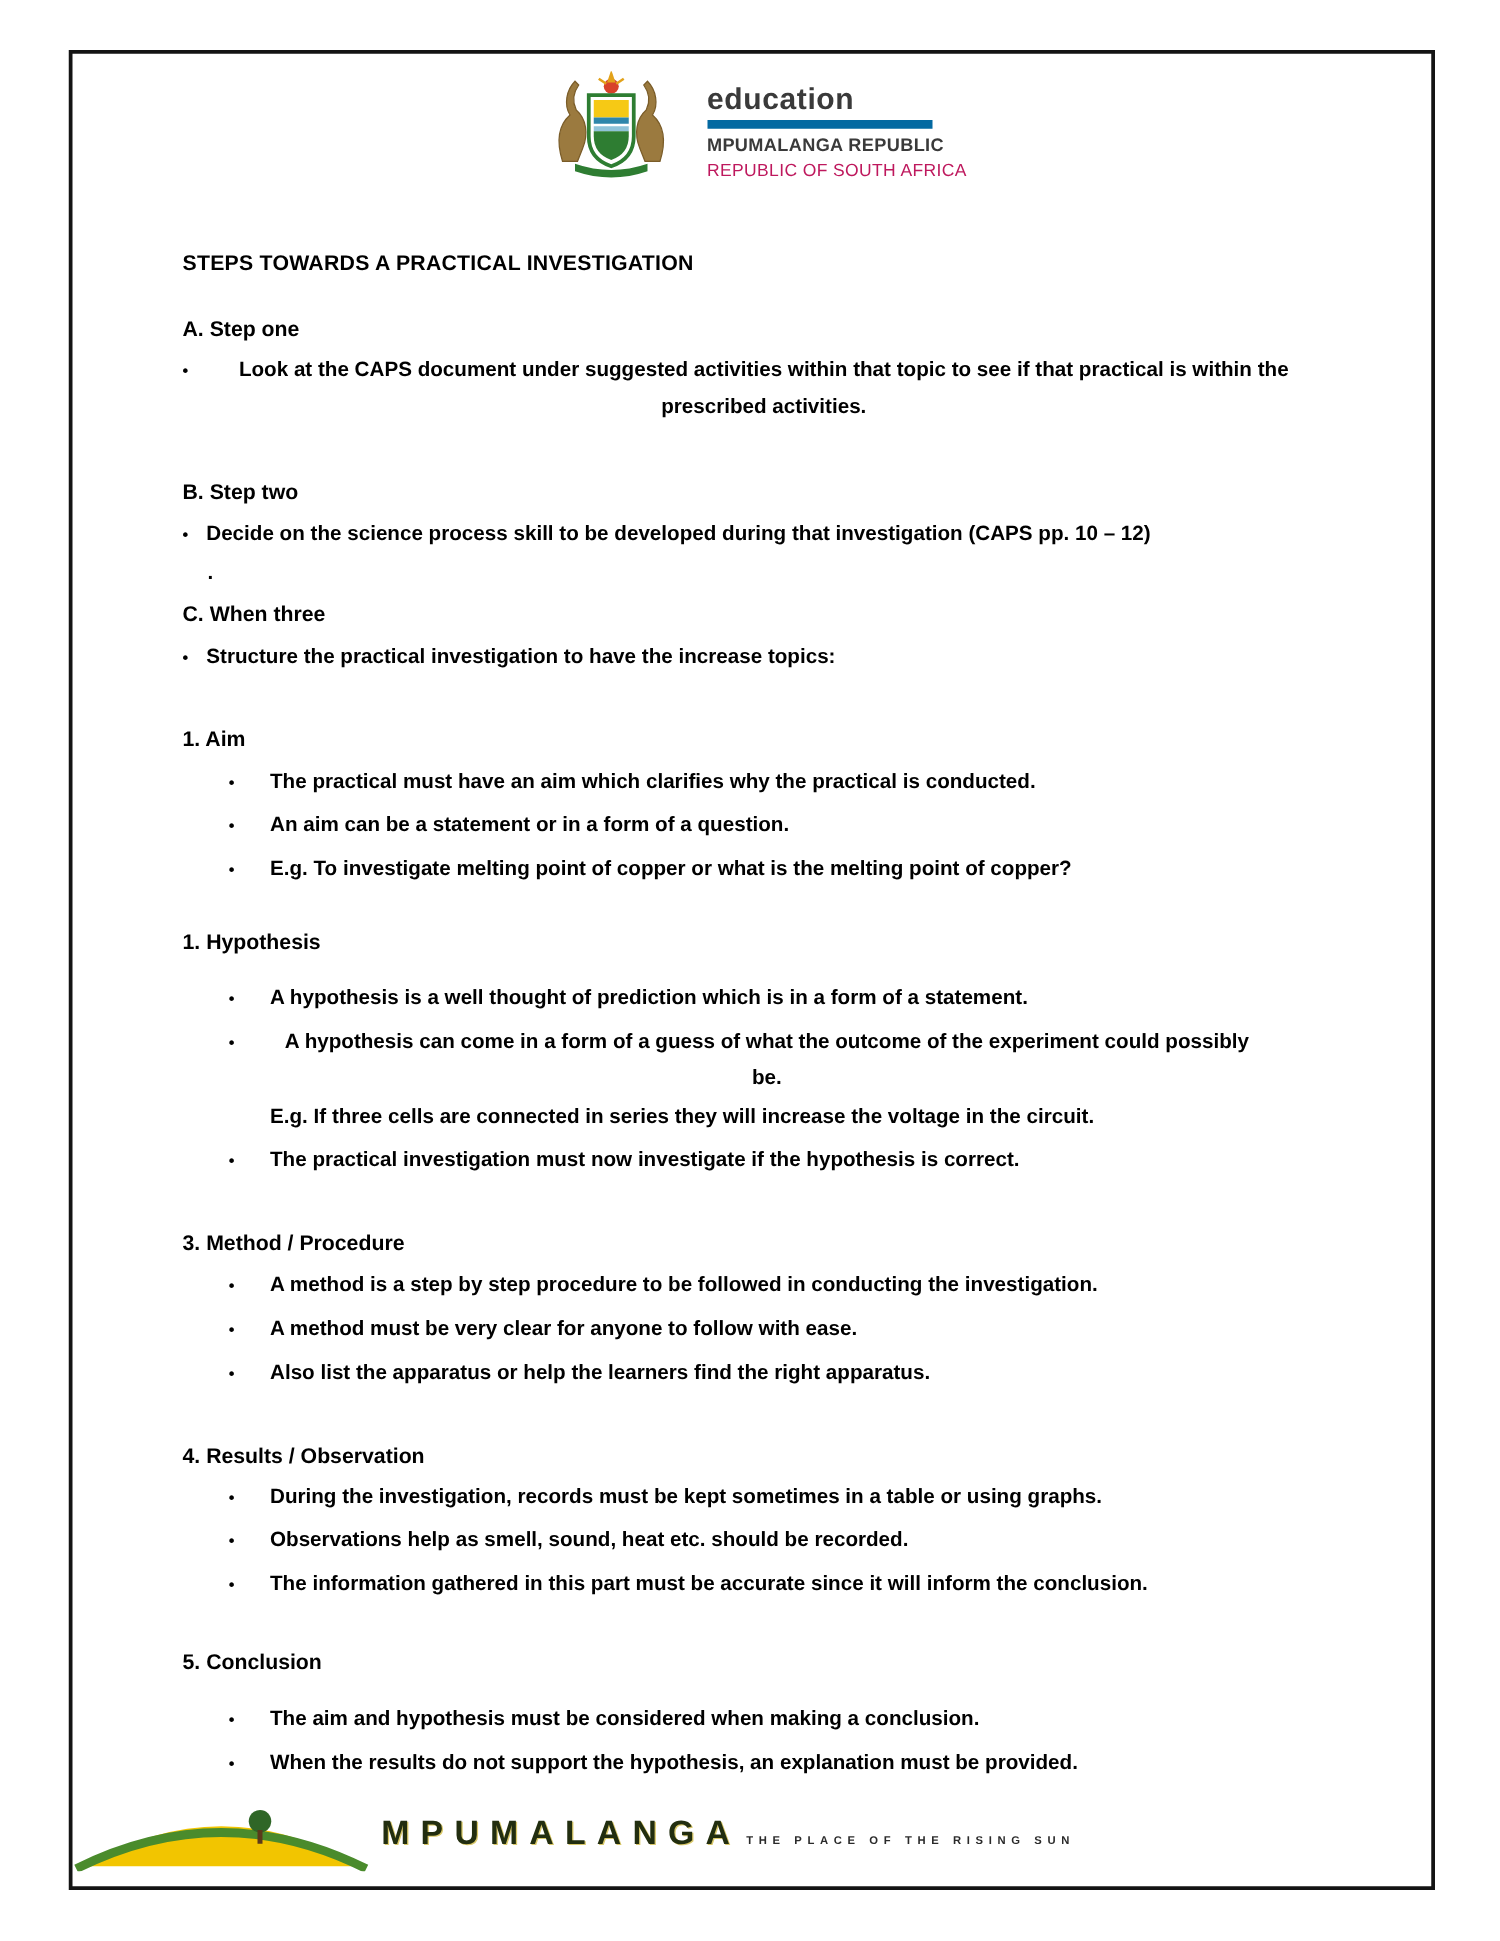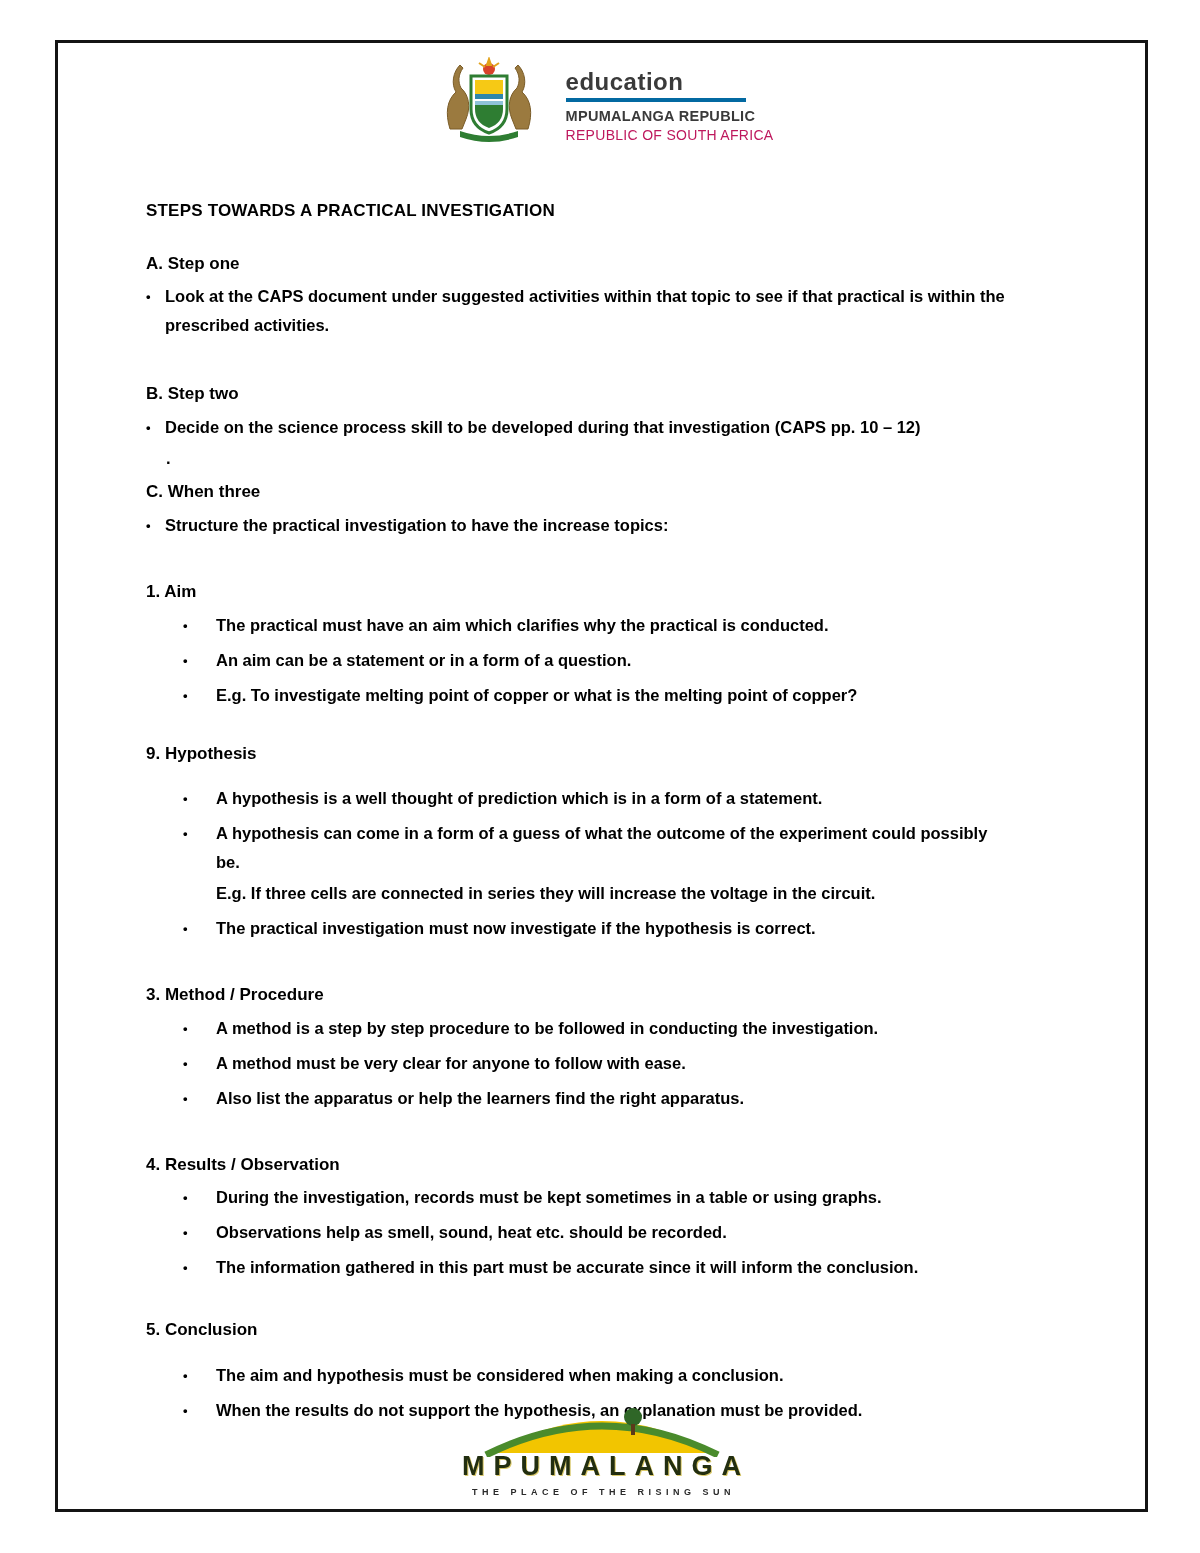--- a/index.html
+++ b/index.html
@@ -24,21 +24,21 @@
     display: flex;
     justify-content: center;
     align-items: center;
     gap: 18px;
     margin-top: 14px;
   }
   .header-text { padding-top: 4px; }
   .header-text .edu {
     font-size: 24px; font-weight: 700; color: #3a3a3a;
     letter-spacing: 0.5px;
-    border-bottom: 4px solid #0369a1;
+    border-bottom: 7px solid #0369a1;
     padding-bottom: 2px; width: 180px;
   }
   .header-text .prov {
     font-size: 14.5px; font-weight: 700; color: #3a3a3a;
     margin-top: 6px; letter-spacing: 0.3px;
   }
   .header-text .rep {
     font-size: 14px; font-weight: 400; color: #be185d;
     margin-top: 3px; letter-spacing: 0.3px;
   }
@@ -62,31 +62,31 @@
   .mt-t3 { margin-top: 40px; }
   .mt-t4 { margin-top: 40px; }
   .mt-t5 { margin-top: 36px; }
   .list { margin-top: 2px; }
   .gap-lg { margin-top: 18px; }
   .li { display: flex; margin-top: 6px; }
   .li .dot {
     flex: 0 0 19px; width: 19px;
     font-size: 13px; line-height: 29px;
   }
-  .li .txt { max-width: 900px; line-height: 1.75; }
+  .li .txt { max-width: 900px; line-height: 1.75; text-align: center; }
   .lvl2 { margin-left: 37px; }
   .lvl2 .dot { flex: 0 0 33px; width: 33px; }
   .lvl2 .txt { max-width: 795px; }
   .cont-line { margin-left: 70px; margin-top: 2px; line-height: 1.75; max-width: 795px; }
   .note { margin-left: 20px; margin-top: 4px; line-height: 1.5; }
   
   .footer {
     position: absolute;
     left: 0; right: 0; bottom: 12px;
-    display: flex; flex-direction: column; align-items: center;
+    display: flex; flex-direction: row; align-items: center;
   }
   .footer-name {
     font-size: 27px; font-weight: 700;
     letter-spacing: 9px; color: #222e10;
     margin-top: -6px; padding-left: 9px; 
     text-shadow: 1px 1px 0 #d9c86a;
   }
   .footer-tag {
     font-size: 9px; font-weight: 700;
     letter-spacing: 4.5px; color: #2a2a2a;
@@ -161,21 +161,21 @@
       <div class="li lvl2">
         <span class="dot">•</span>
         <span class="txt">An aim can be a statement or in a form of a question.</span>
       </div>
       <div class="li lvl2">
         <span class="dot">•</span>
         <span class="txt">E.g. To investigate melting point of copper or what is the melting point of copper?</span>
       </div>
     </div>
 
-    <h2 class="mt-t2">9. Hypothesis</h2>
+    <h2 class="mt-t2">1. Hypothesis</h2>
     <div class="list gap-lg">
       <div class="li lvl2">
         <span class="dot">•</span>
         <span class="txt">A hypothesis is a well thought of prediction which is in a form of a statement.</span>
       </div>
       <div class="li lvl2">
         <span class="dot">•</span>
         <span class="txt">A hypothesis can come in a form of a guess of what the outcome of the experiment could possibly be.</span>
       </div>
       <div class="cont-line">E.g. If three cells are connected in series they will increase the voltage in the circuit.</div>

